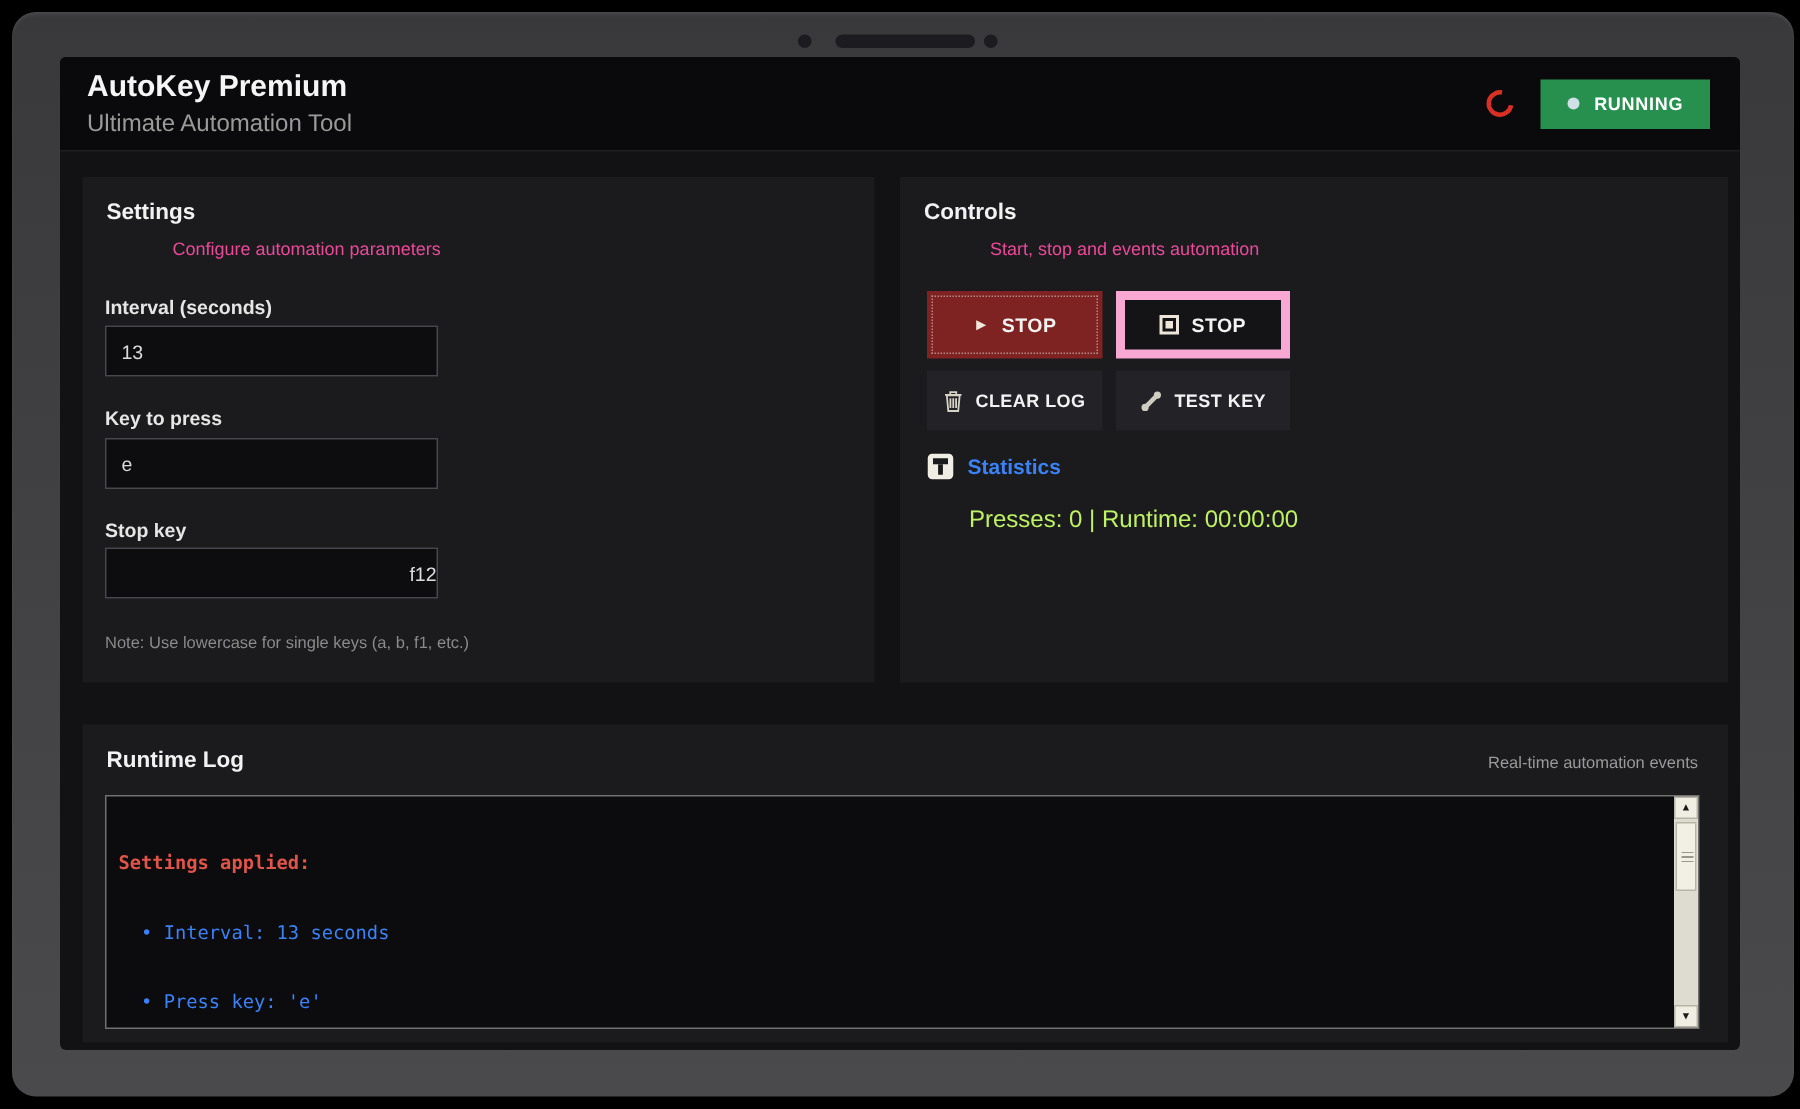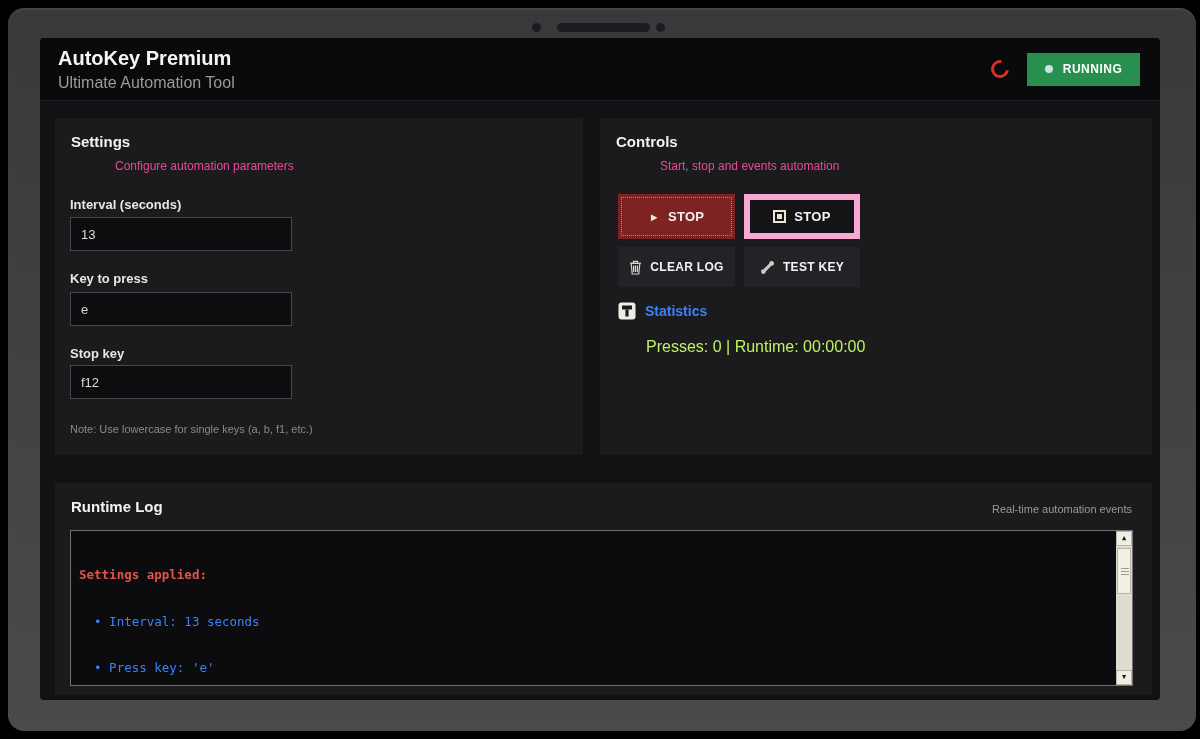--- a/index.html
+++ b/index.html
@@ -39,21 +39,21 @@
   .panel-title { position: absolute; left: 16px; top: 15px; font-size: 15px; font-weight: bold; color: #f2f2f2; }
   .panel-sub { position: absolute; left: 16px; top: 41px; font-size: 12px; color: #ec4899; margin-left: 44px; }
 
   
   .f-label { position: absolute; left: 15px; font-size: 13px; font-weight: bold; color: #e6e6e6; }
   .f-input { position: absolute; left: 15px; width: 222px; height: 34px; background: #0d0d0f;
     border: 1px solid #47474c; color: #dcdcdc; font-size: 13px; padding-left: 10px;
     font-family: "Liberation Sans", sans-serif; outline: none; }
   .lbl-0 { top: 79px; } .inp-0 { top: 99px; }
   .lbl-1 { top: 153px; } .inp-1 { top: 174px; }
-  .lbl-2 { top: 228px; } .inp-2 { top: 247px; }
+  .lbl-2 { top: 228px; } .inp-2 { top: 247px; text-align: right; }
   .f-note { position: absolute; left: 15px; top: 305px; font-size: 11px; color: #8a8a8a; }
 
   
   .btn { position: absolute; display: flex; align-items: center; justify-content: center; gap: 8px;
     font-size: 12px; font-weight: bold; color: #f2f2f2; letter-spacing: .3px; cursor: pointer;
     border: none; font-family: "Liberation Sans", sans-serif; }
   .btn-start { left: 18px; top: 76px; width: 117px; height: 45px; background: #7e2322;
     outline: 1px dotted rgba(255,255,255,.45); outline-offset: -4px; font-size: 13px; }
   .btn-stop  { left: 144px; top: 76px; width: 116px; height: 45px; background: #141416;
     border: 6px solid #f9a8d4; font-size: 13px; }

